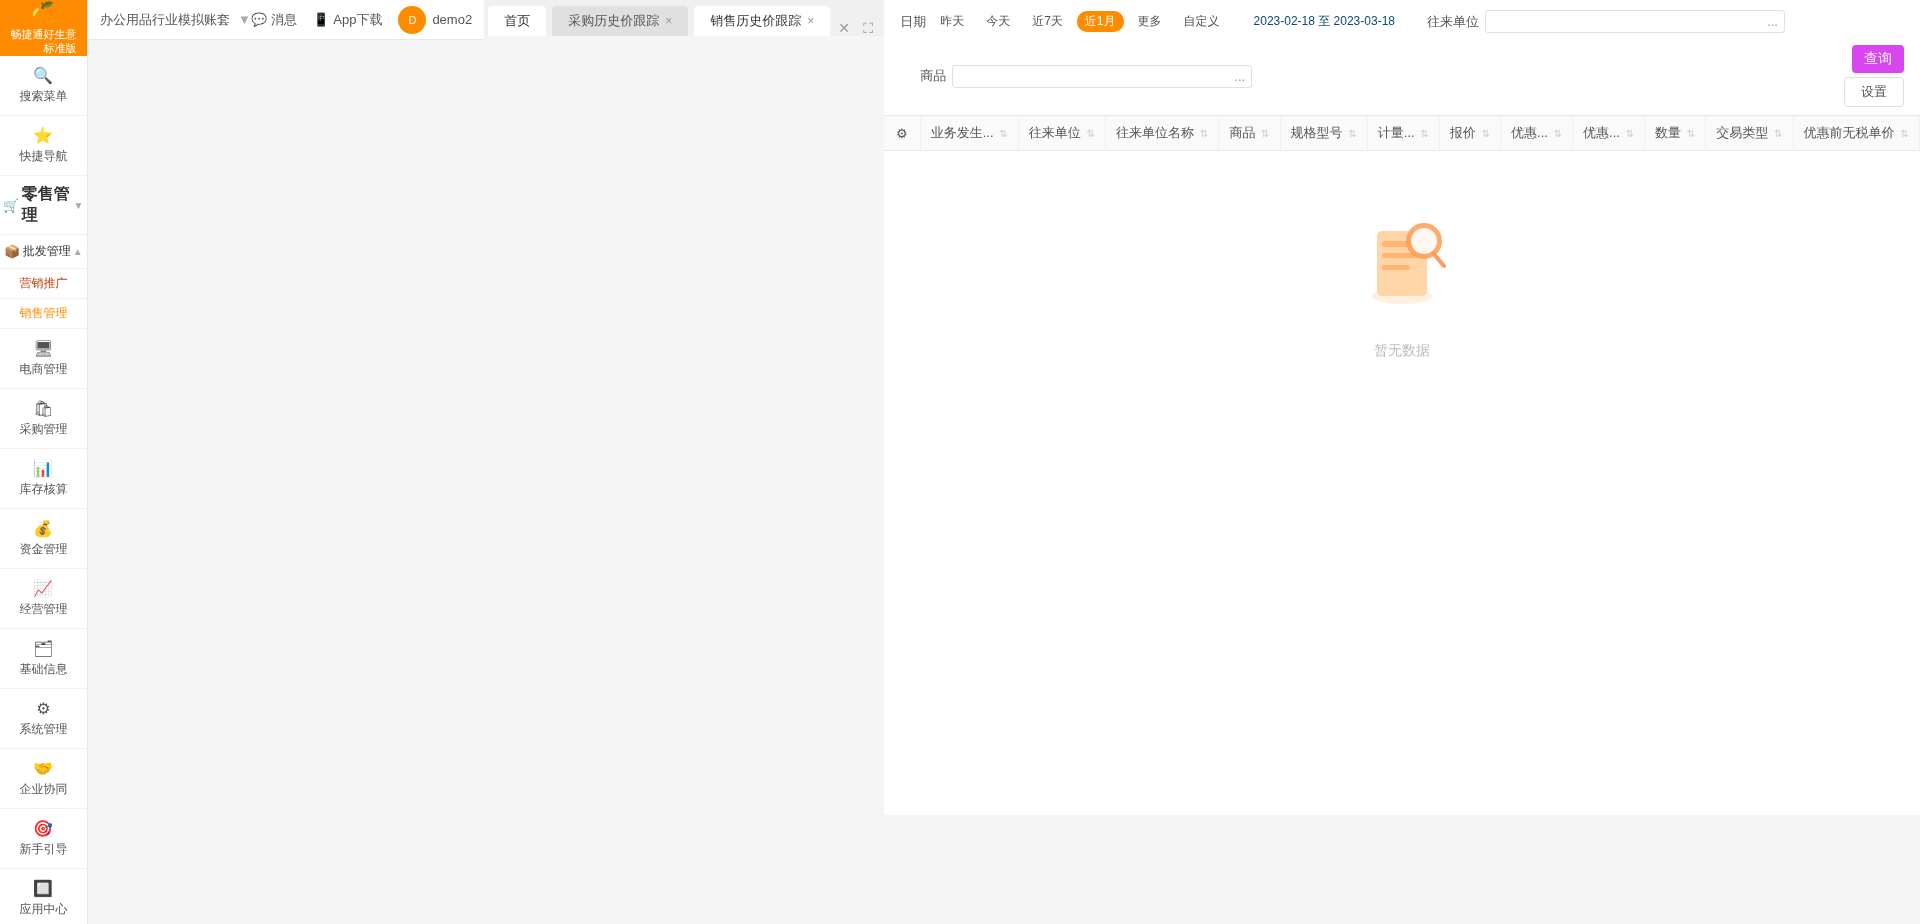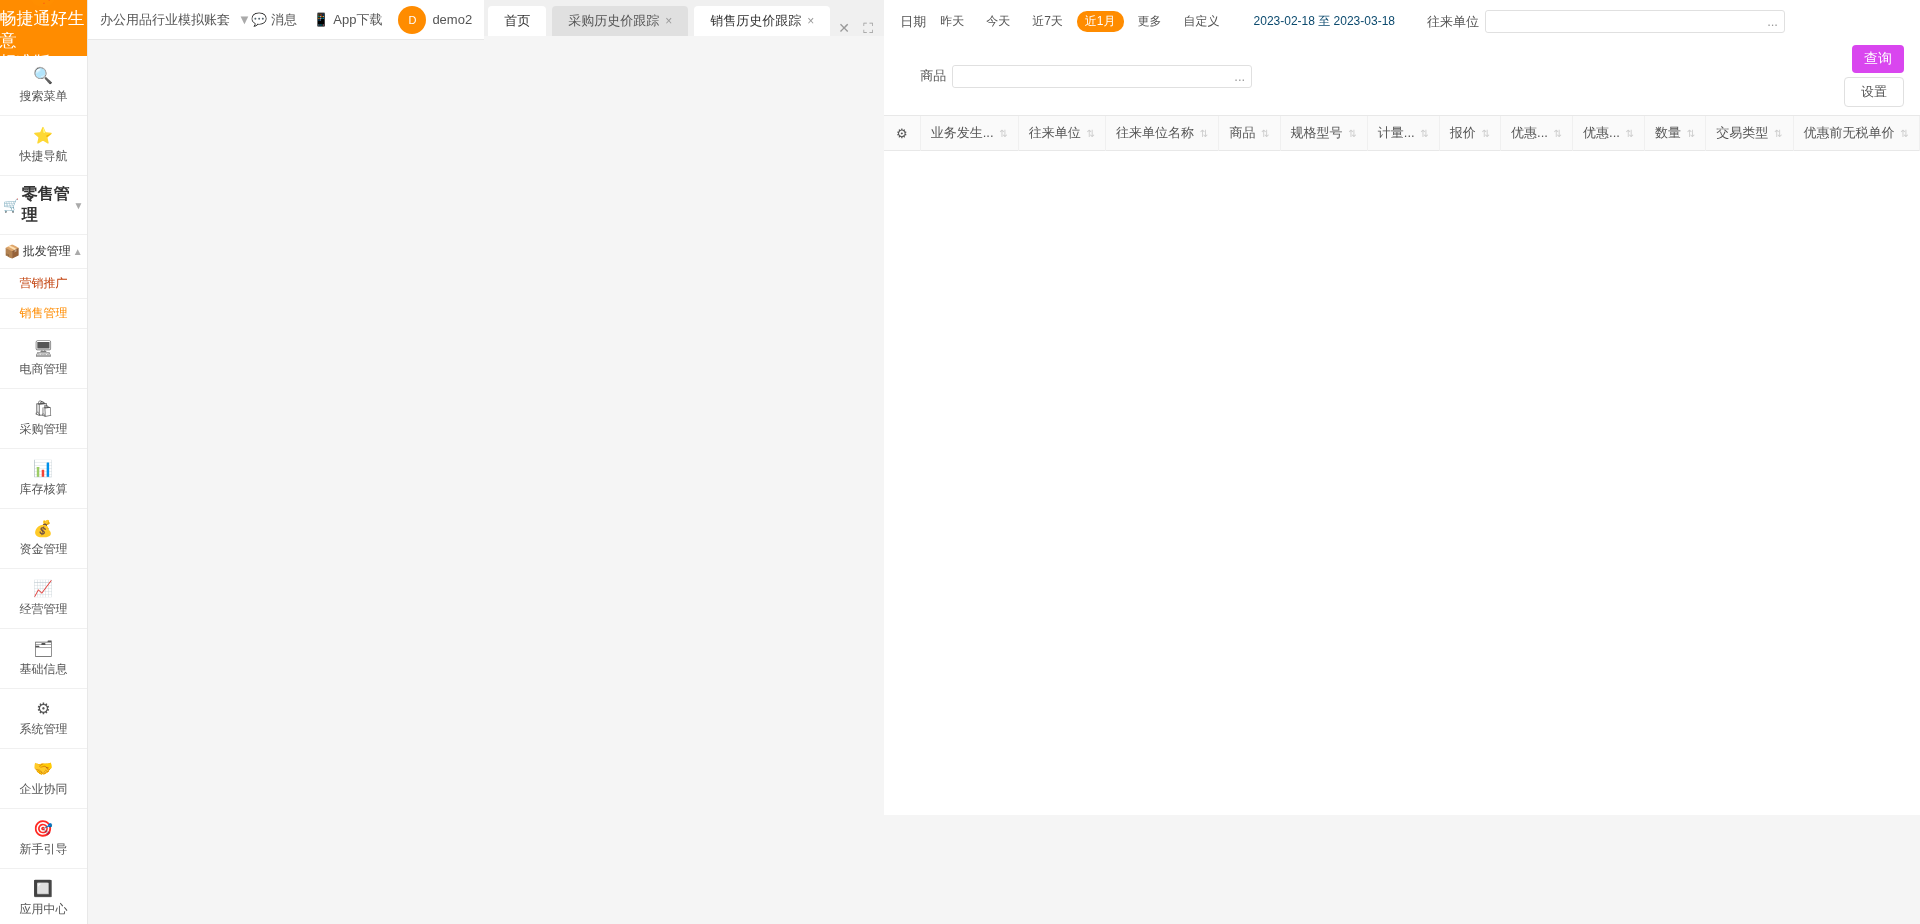--- a/index.html
+++ b/index.html
@@ -1,21 +1,21 @@
 <!DOCTYPE html>
 <html><head>
   <meta charset="utf-8">
   <style>
     * { margin: 0; padding: 0; box-sizing: border-box; }
     body { font-family: 'Microsoft YaHei', Arial, sans-serif; font-size: 13px; background: #f5f5f5; color: #333; width: 1920px; height: 924px; overflow: hidden; display: flex; }
 
     
     .sidebar { width: 88px; background: #fff; display: flex; flex-direction: column; align-items: center; border-right: 1px solid #e8e8e8; flex-shrink: 0; height: 924px; overflow-y: auto; }
     .logo { width: 88px; height: 56px; background: #ff8c00; display: flex; align-items: center; justify-content: center; flex-direction: column; flex-shrink: 0; }
-    .logo-text { color: #fff; font-size: 17px; line-height: 1.3; text-align: left; }
+    .logo-text { color: #fff; font-size: 11px; line-height: 1.3; text-align: right; }
     .sidebar-item { width: 88px; padding: 10px 0; display: flex; flex-direction: column; align-items: center; cursor: pointer; color: #555; font-size: 12px; border-bottom: 1px solid #f0f0f0; }
     .sidebar-item .icon { font-size: 16px; margin-bottom: 3px; }
     .sidebar-section-header { width: 88px; padding: 8px 4px; display: flex; flex-direction: row; align-items: center; justify-content: center; cursor: pointer; font-size: 12px; font-weight: bold; color: #333; border-bottom: 1px solid #f0f0f0; }
     .sidebar-sub { width: 88px; padding: 6px 0; display: flex; flex-direction: column; align-items: center; cursor: pointer; color: #c2410c; font-size: 12px; border-bottom: 1px solid #f0f0f0; }
     .sidebar-sub.active { color: #ff8c00; }
 
     
     .main { flex: 1; display: flex; flex-direction: row; height: 815px; }
 
     
@@ -290,16 +290,31 @@
             <th>
               <span>优惠前无税单价</span>
               <span class="sort-icon">⇅</span>
             </th>
           </tr>
         </thead>
         <tbody id="table-body">
         </tbody>
       </table>
 
+      <div class="empty-state">
+        <div style="font-size:80px; color:#ffcca0; margin-bottom:12px;">
+          <svg width="100" height="100" viewBox="0 0 100 100" xmlns="http://www.w3.org/2000/svg">
+            <ellipse cx="50" cy="85" rx="30" ry="8" fill="#ffe0c0" opacity="0.5"></ellipse>
+            <rect x="25" y="20" width="50" height="65" rx="5" fill="#ffd5a8"></rect>
+            <rect x="30" y="30" width="40" height="6" rx="3" fill="#ffb570"></rect>
+            <rect x="30" y="42" width="35" height="5" rx="2.5" fill="#ffb570"></rect>
+            <rect x="30" y="54" width="28" height="5" rx="2.5" fill="#ffb570"></rect>
+            <circle cx="72" cy="30" r="18" fill="#ff9c55" opacity="0.85"></circle>
+            <circle cx="72" cy="30" r="13" fill="#fff" opacity="0.9"></circle>
+            <line x1="81" y1="42" x2="92" y2="55" stroke="#ff9c55" stroke-width="4" stroke-linecap="round"></line>
+          </svg>
+        </div>
+        <div class="empty-text">暂无数据</div>
+      </div>
     </div>
 
   </div>
 </div>
 
 </body></html>

